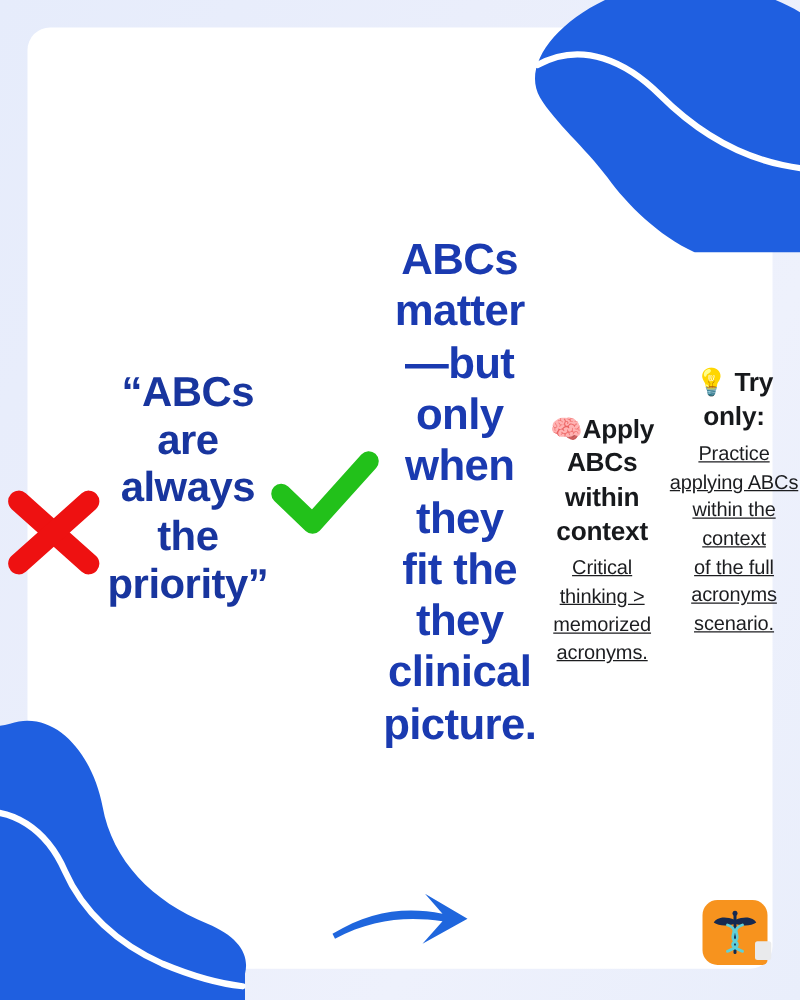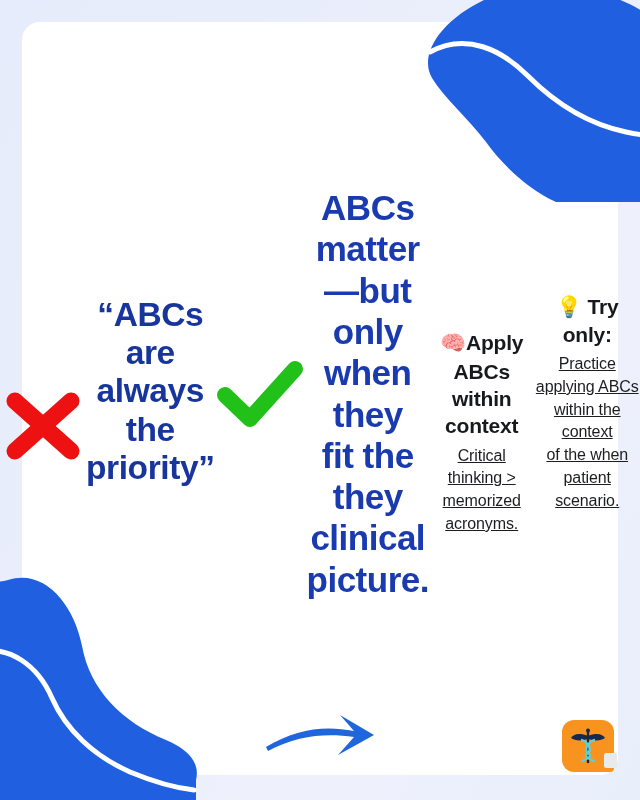--- a/index.html
+++ b/index.html
@@ -198,21 +198,21 @@
 
     <div class="block block-context">
       <div class="block-title"><span class="emoji">🧠</span><span>Apply ABCs within context</span></div>
       <div class="block-body">Critical thinking &gt; memorized acronyms.</div>
     </div>
 
     <div class="block block-try">
       <div class="block-title"><span class="emoji">💡</span>&nbsp;<span>Try only:</span></div>
       <div class="block-body">
         <span class="line">Practice applying ABCs within the context</span>
-        <span class="line">of the when patient scenario.</span>
+        <span class="line">of the full acronyms scenario.</span>
       </div>
     </div>
 
   </div>
 
   <div class="arrow-wrap">
     <svg width="120" height="56" viewBox="0 0 120 56" xmlns="http://www.w3.org/2000/svg">
       <path d="M4 40 C34 22 62 18 92 24 L78 8 L112 28 L76 48 L92 30 C64 26 36 28 6 44 Z" fill="#1f66dd"></path>
     </svg>
   </div>

